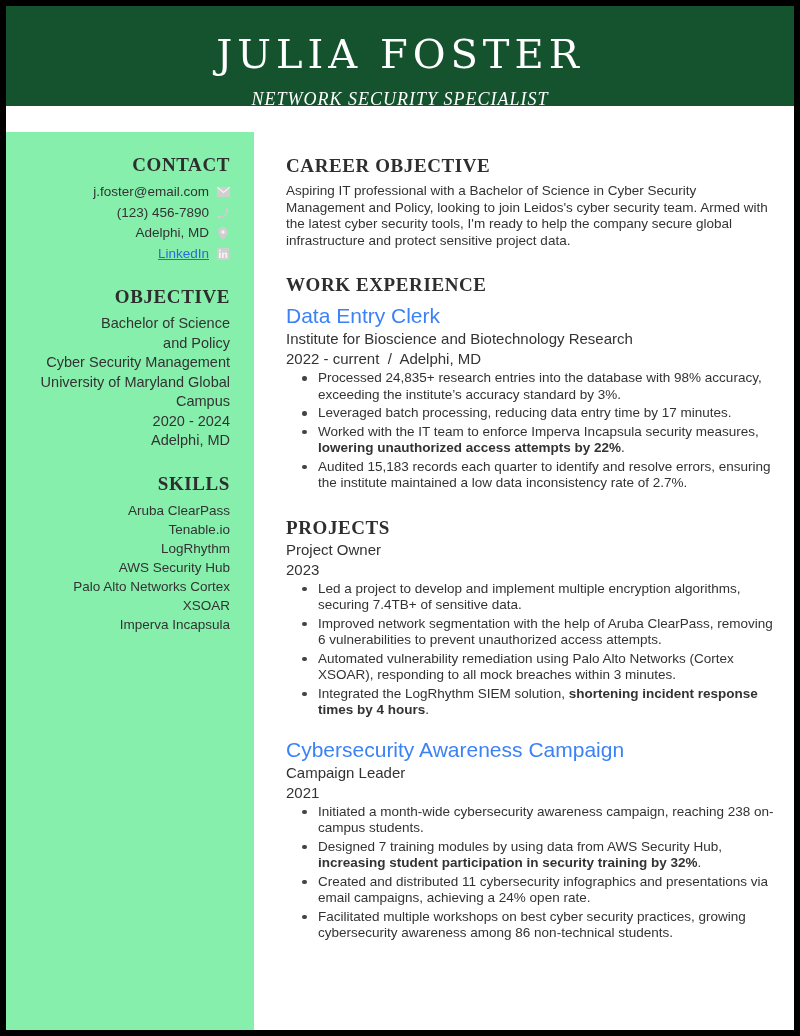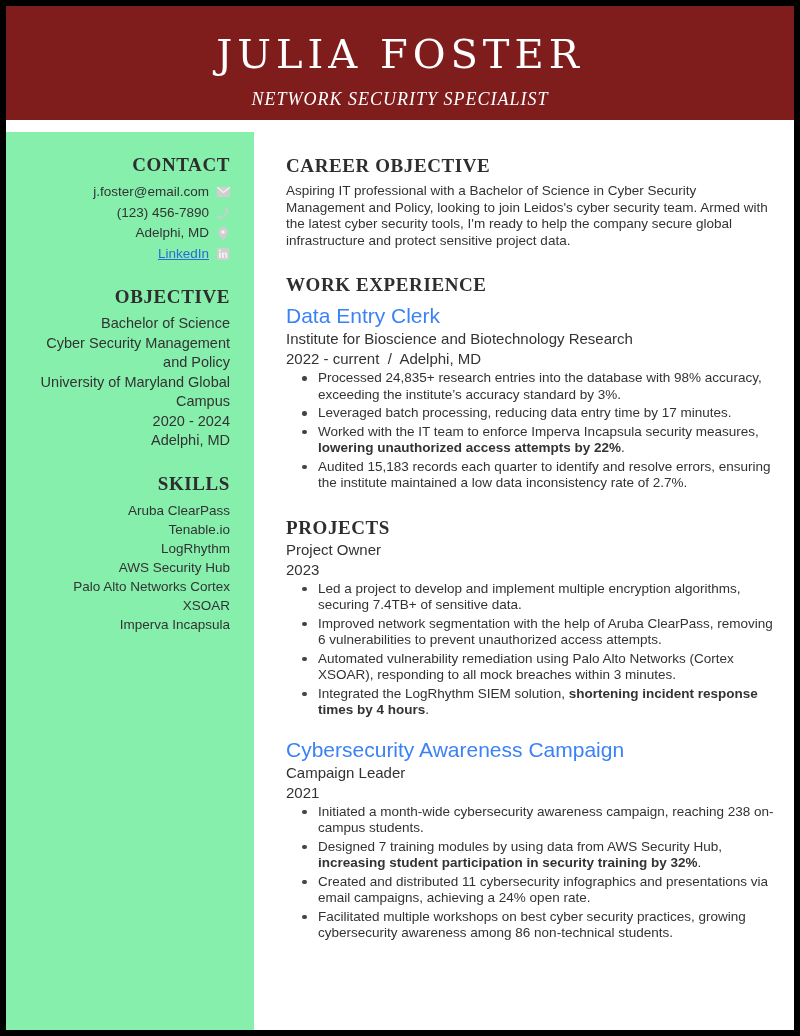--- a/index.html
+++ b/index.html
@@ -3,22 +3,22 @@
 <meta charset="utf-8">
 <style>
   * { box-sizing: border-box; margin: 0; padding: 0; }
   html, body { width: 800px; height: 1036px; background: #000; overflow: hidden; }
   body { font-family: "Liberation Sans", sans-serif; color: #333; }
   .page {
     position: absolute; left: 6px; top: 6px; width: 788px; height: 1024px;
     background: #fff; overflow: hidden;
   }
   .header {
-    position: absolute; left: 0; top: 0; width: 788px; height: 114px;
-    background: #7f1d1d; text-align: center; color: #fff;
+    position: absolute; left: 0; top: 0; width: 788px; height: 100px;
+    background: #14532d; text-align: center; color: #fff;
   }
   .name {
     font-family: "DejaVu Serif", "Liberation Serif", serif;
     font-weight: normal; font-size: 40px; letter-spacing: 5px;
     position: absolute; left: 0; right: 0; top: 26px; line-height: 44px;
   }
   .title {
     font-family: "Liberation Serif", serif; font-style: italic;
     font-size: 18px; letter-spacing: 1px;
     position: absolute; left: 0; right: 0; top: 82px; line-height: 22px;
@@ -100,22 +100,22 @@
               <circle cx="2.9" cy="2.6" r="1" fill="#f4f4f4"></circle>
               <path d="M5 4.5 H6.7 V5.4 C7.2 4.6 8 4.4 8.6 4.4 C9.8 4.4 10.2 5.2 10.2 6.4 V10 H8.5 V6.8 C8.5 6.1 8.2 5.8 7.7 5.8 C7.1 5.8 6.7 6.2 6.7 6.9 V10 H5 Z" fill="#f4f4f4"></path>
             </svg>
         </span>
       </div>
     </section>
 
     <section style="margin-top:22px;">
       <h2 class="side-heading">OBJECTIVE</h2>
       <div class="side-text">Bachelor of Science</div>
+      <div class="side-text">and Policy</div>
       <div class="side-text">Cyber Security Management</div>
-      <div class="side-text">and Policy</div>
       <div class="side-text">University of Maryland Global</div>
       <div class="side-text">Campus</div>
       <div class="side-text">2020 - 2024</div>
       <div class="side-text">Adelphi, MD</div>
     </section>
 
     <section style="margin-top:22px;">
       <h2 class="side-heading">SKILLS</h2>
       <div class="skill">Aruba ClearPass</div>
       <div class="skill">Tenable.io</div>

